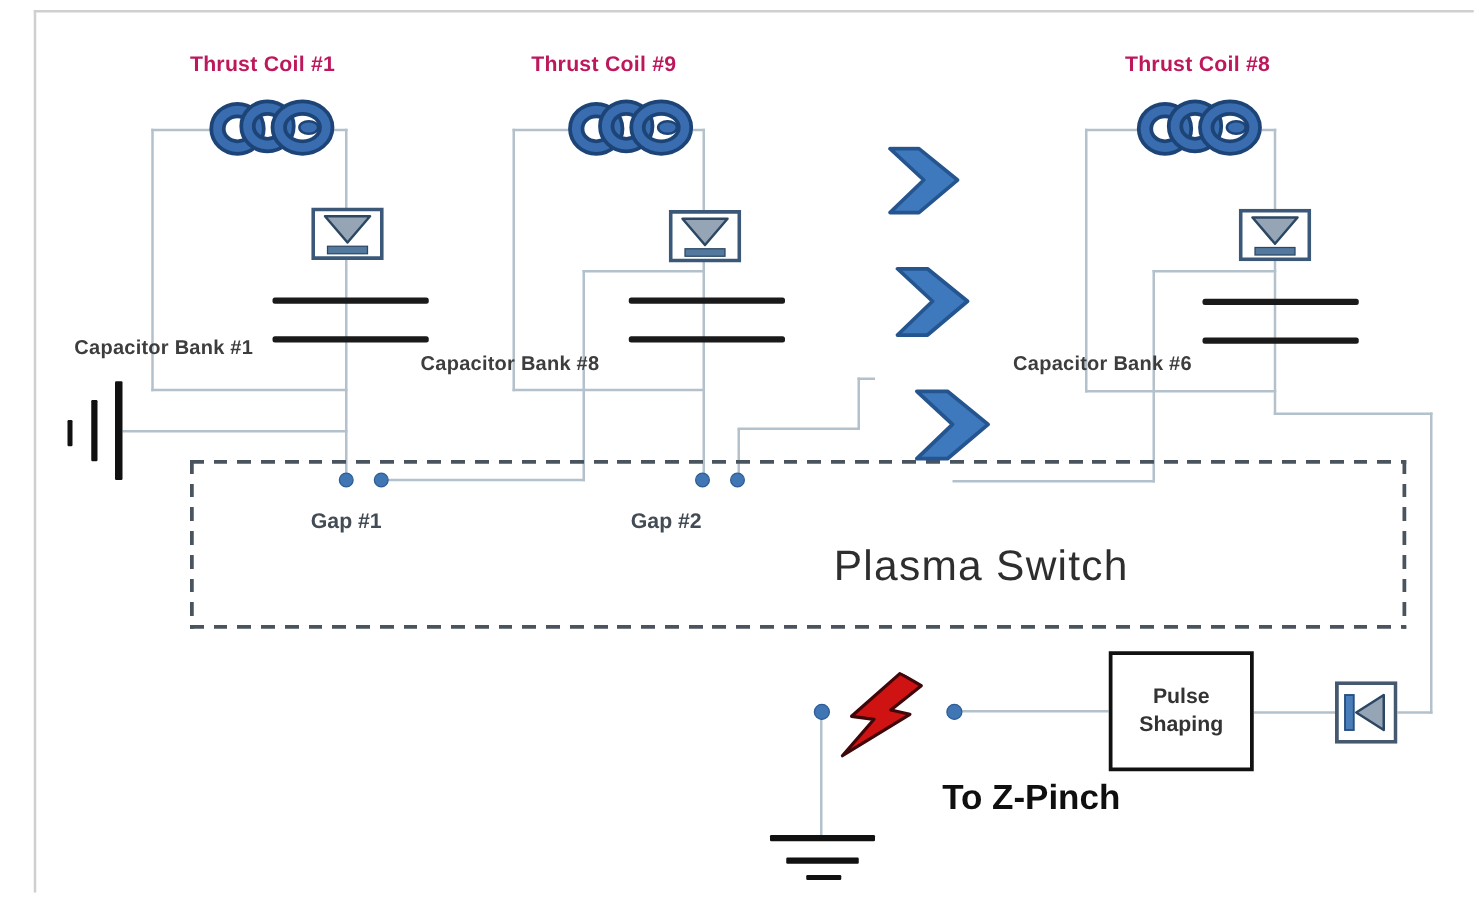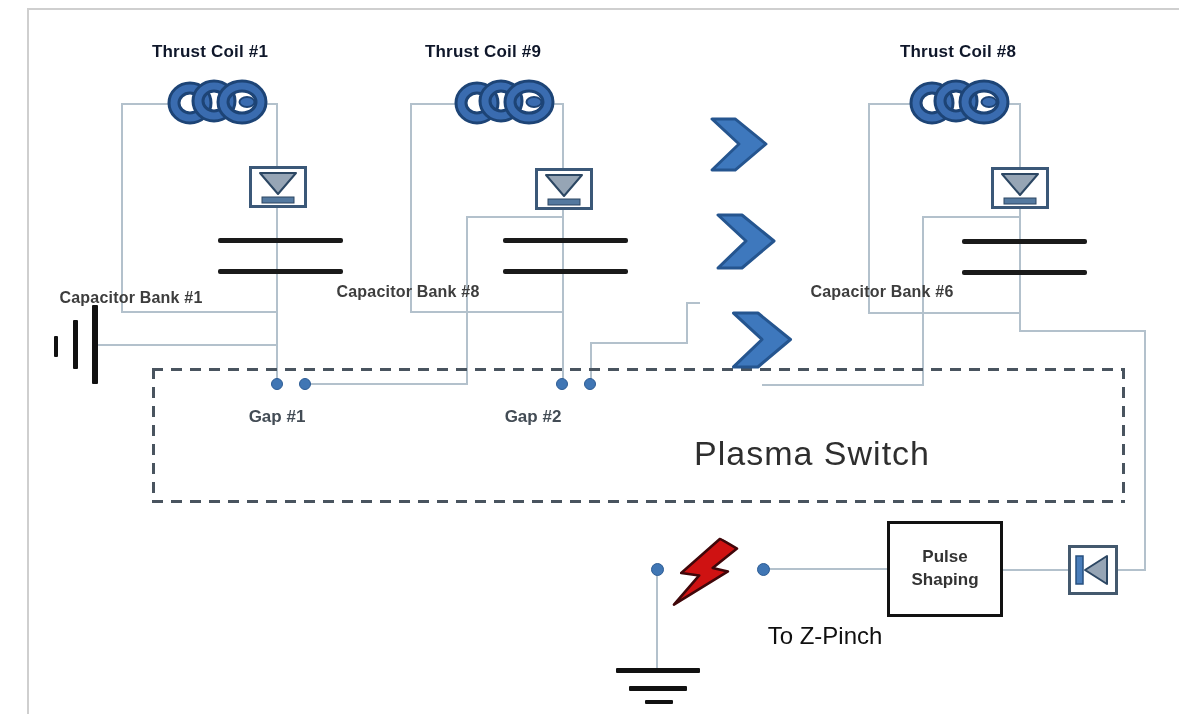--- a/index.html
+++ b/index.html
@@ -6,29 +6,29 @@
   #canvas{position:relative;width:1183px;height:718px;background:#ffffff;overflow:hidden;
           font-family:"Liberation Sans",sans-serif;}
   .abs{position:absolute;}
   .wire{position:absolute;background:#b3c1cc;}
   .frame{position:absolute;background:#cfcfcf;}
   .plate{position:absolute;background:#1a1a1a;border-radius:2px;}
   .batline{position:absolute;background:#111;border-radius:1px;}
   .gndline{position:absolute;background:#111;border-radius:1px;}
   .dot{position:absolute;width:12px;height:12px;border-radius:50%;
        background:#4076b4;border:1px solid #2d5c94;box-sizing:border-box;}
-  .lbl{position:absolute;color:#0f172a;font-weight:700;text-align:center;
+  .lbl{position:absolute;color:#be185d;font-weight:700;text-align:center;
        font-size:17px;letter-spacing:.2px;white-space:nowrap;}
   .banklbl{position:absolute;color:#3d3d3d;font-weight:700;text-align:center;
        font-size:16px;letter-spacing:.2px;white-space:nowrap;}
   .gaplbl{position:absolute;color:#434c55;font-weight:700;text-align:center;
        font-size:17px;white-space:nowrap;}
   .plasma{position:absolute;color:#2e2e2e;font-weight:400;font-size:34px;
        letter-spacing:1px;text-align:center;white-space:nowrap;}
-  .zpinch{position:absolute;color:#0f0f0f;font-weight:400;font-size:24px;
+  .zpinch{position:absolute;color:#0f0f0f;font-weight:700;font-size:28px;
        text-align:center;white-space:nowrap;}
   .dash-h{position:absolute;height:3px;
        background:repeating-linear-gradient(to right,#49545f 0 11px,transparent 11px 19px);}
   .dash-v{position:absolute;width:3px;
        background:repeating-linear-gradient(to bottom,#49545f 0 11px,transparent 11px 19px);}
   .pulsebox{position:absolute;left:887px;top:521px;width:116px;height:96px;
        border:3px solid #111;background:#fff;box-sizing:border-box;
        display:flex;flex-direction:column;justify-content:center;align-items:center;
        color:#333;font-size:17px;font-weight:600;line-height:1.35;}
   svg{display:block;}
@@ -196,24 +196,24 @@
       <rect x="1.5" y="1.5" width="47" height="47" fill="#fff" stroke="#44596e" stroke-width="3"></rect>
       <rect x="8" y="11" width="7" height="28" fill="#4a7ebb" stroke="#27507f" stroke-width="1.5"></rect>
       <polygon points="39,11 39,39 17,25" fill="#96a5b5" stroke="#2c4763" stroke-width="2" stroke-linejoin="round"></polygon>
     </svg>
   </div>
 
   <div class="lbl" style="left:115px;top:42px;width:190px;">Thrust Coil #1</div>
   <div class="lbl" style="left:388px;top:42px;width:190px;">Thrust Coil #9</div>
   <div class="lbl" style="left:863px;top:42px;width:190px;">Thrust Coil #8</div>
 
-  <div class="banklbl" style="left:36px;top:289px;width:190px;">Capacitor Bank #1</div>
+  <div class="banklbl" style="left:36px;top:270px;width:190px;">Capacitor Bank #1</div>
   <div class="banklbl" style="left:313px;top:283px;width:190px;">Capacitor Bank #8</div>
   <div class="banklbl" style="left:787px;top:283px;width:190px;">Capacitor Bank #6</div>
 
   <div class="gaplbl" style="left:227px;top:407px;width:100px;">Gap #1</div>
   <div class="gaplbl" style="left:483px;top:407px;width:100px;">Gap #2</div>
 
-  <div class="plasma" style="left:640px;top:434px;width:290px;text-align:right;">Plasma Switch</div>
+  <div class="plasma" style="left:640px;top:434px;width:290px;">Plasma Switch</div>
 
   <div class="zpinch" style="left:735px;top:622px;width:180px;">To Z-Pinch</div>
 
 </div>
 
 </body></html>

